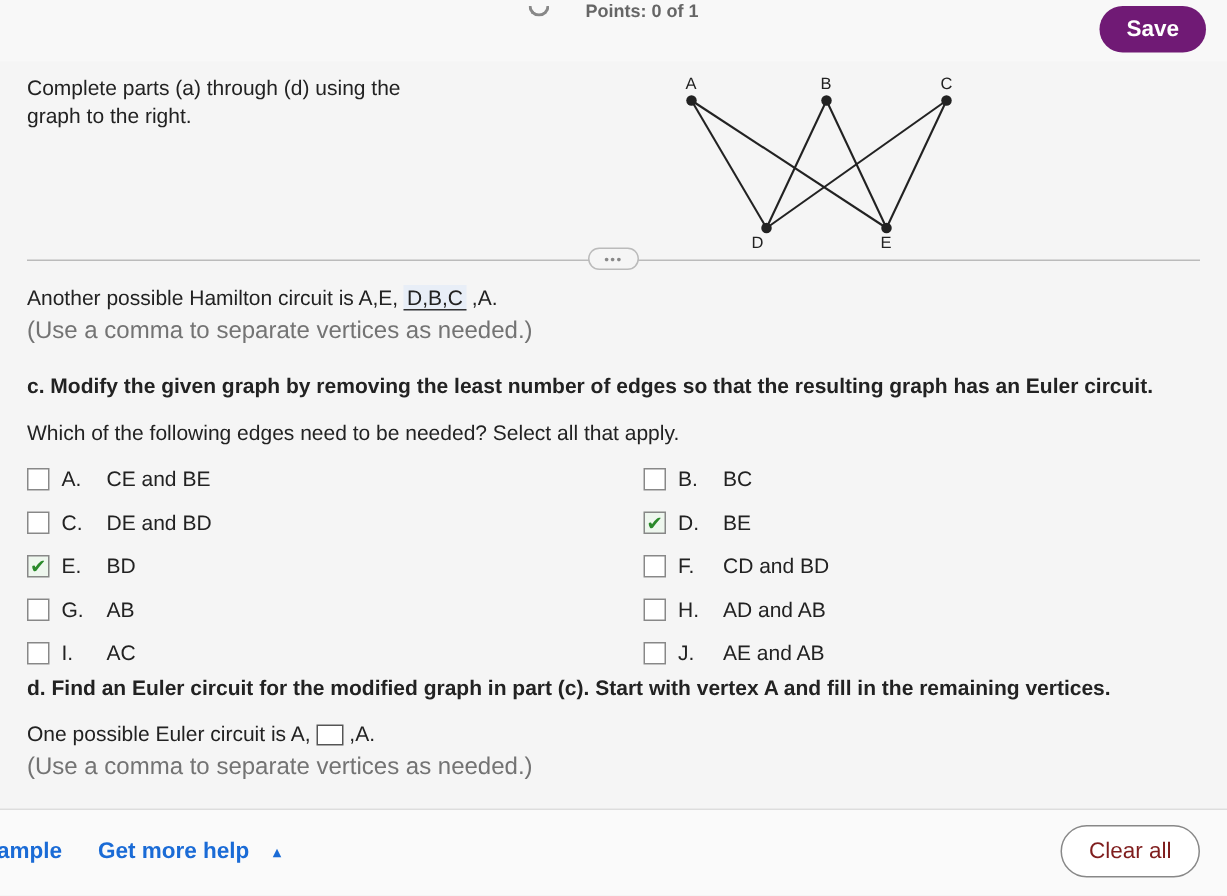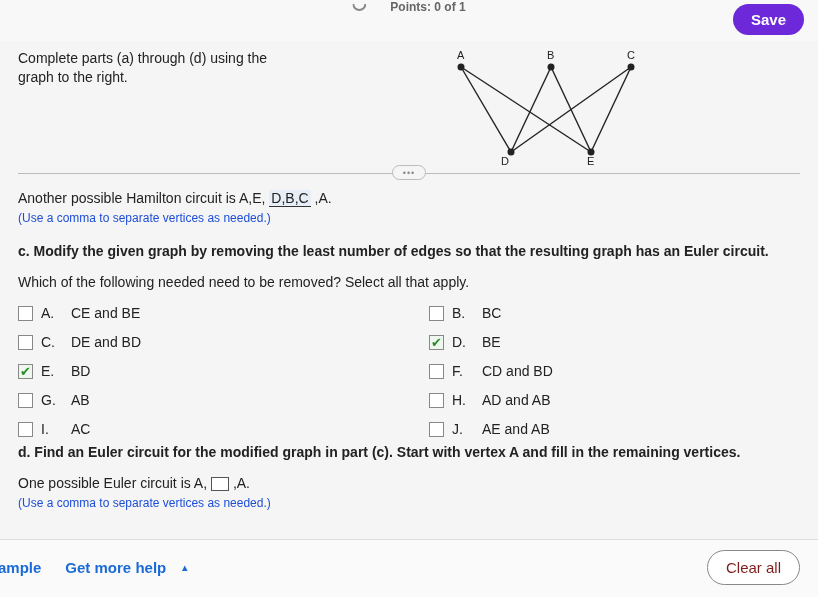--- a/index.html
+++ b/index.html
@@ -32,21 +32,21 @@
     font-size: 12px;
     font-weight: 600;
   }
   .points-pill .half-circ {
     width: 14px; height: 7px;
     border: 2px solid #888; border-top: none;
     border-radius: 0 0 14px 14px;
     display: inline-block;
   }
   .save-btn {
-    background: #6d28d9;
+    background: #701a75;
     color: #fff;
     border: none;
     padding: 7px 18px;
     border-radius: 18px;
     font-size: 15px;
     font-weight: 600;
     cursor: pointer;
   }
   .content {
     padding: 6px 18px 0 18px;
@@ -65,21 +65,21 @@
     background:#f5f5f5; border:1px solid #bbb; border-radius:10px;
     width:34px; height:15px; display:flex; align-items:center; justify-content:center;
     font-size:9px; color:#888; letter-spacing:1px;
   }
   .section { margin-top: 14px; line-height: 1.5; }
   .blank {
     border-bottom: 1px solid #333;
     padding: 0 2px;
     background: #e8eef7;
   }
-  .hint { font-size: 12px; color: #1d4ed8; }
+  .hint { font-size: 16px; color: #737373; }
   .options {
     display: grid;
     grid-template-columns: 1fr 1fr;
     column-gap: 40px;
     row-gap: 8px;
     margin-top: 10px;
     font-size: 14px;
   }
   .opt { display: flex; align-items: center; gap: 8px; }
   .cb {
@@ -161,21 +161,21 @@
     </div>
   </div>
 
   <div class="section">
     <span>Another possible Hamilton circuit is A,E, </span><span class="blank">D,B,C</span><span> ,A.</span>
     <div class="hint">(Use a comma to separate vertices as needed.)</div>
   </div>
 
   <div class="section">
     <div><b>c. Modify the given graph by removing the least number of edges so that the resulting graph has an Euler circuit.</b></div>
-    <div style="margin-top:10px">Which of the following needed need to be removed? Select all that apply.</div>
+    <div style="margin-top:10px">Which of the following edges need to be needed? Select all that apply.</div>
     <div class="options" id="options-grid">
         <div class="opt">
           <span class="cb"></span>
           <span class="opt-letter">A.</span>
           <span>CE and BE</span>
         </div>
         <div class="opt">
           <span class="cb"></span>
           <span class="opt-letter">B.</span>
           <span>BC</span>

